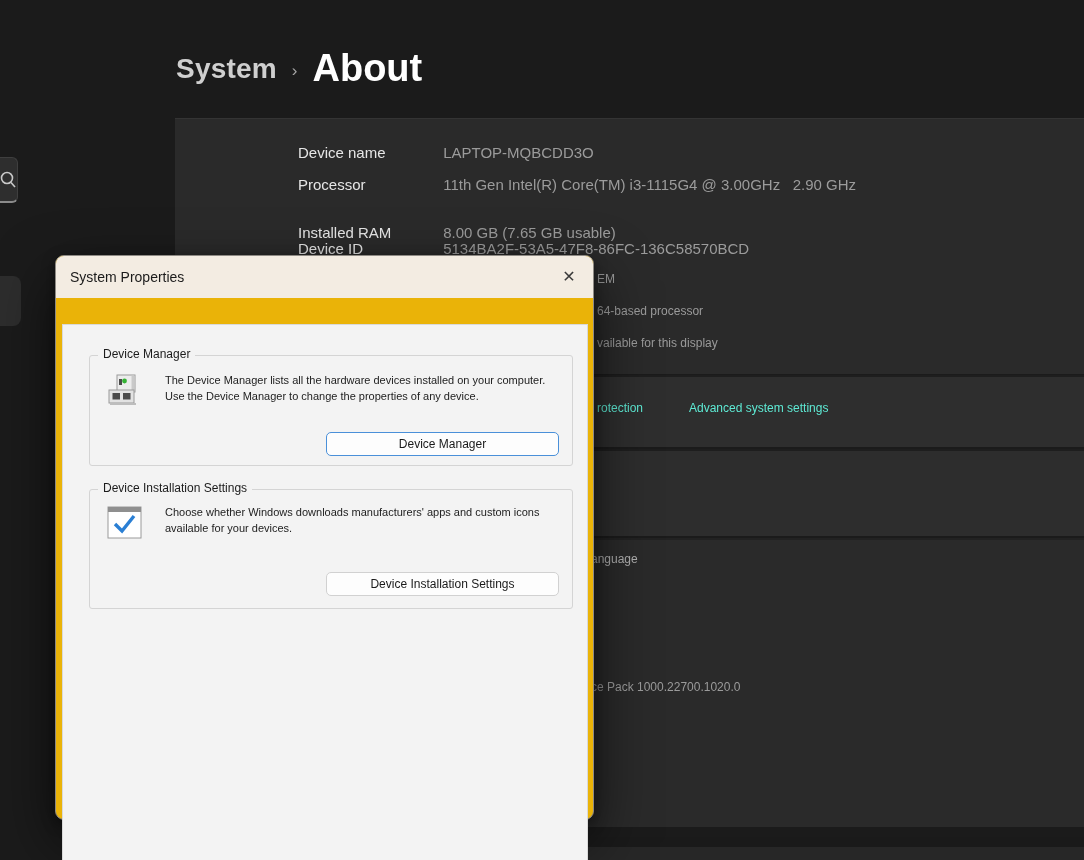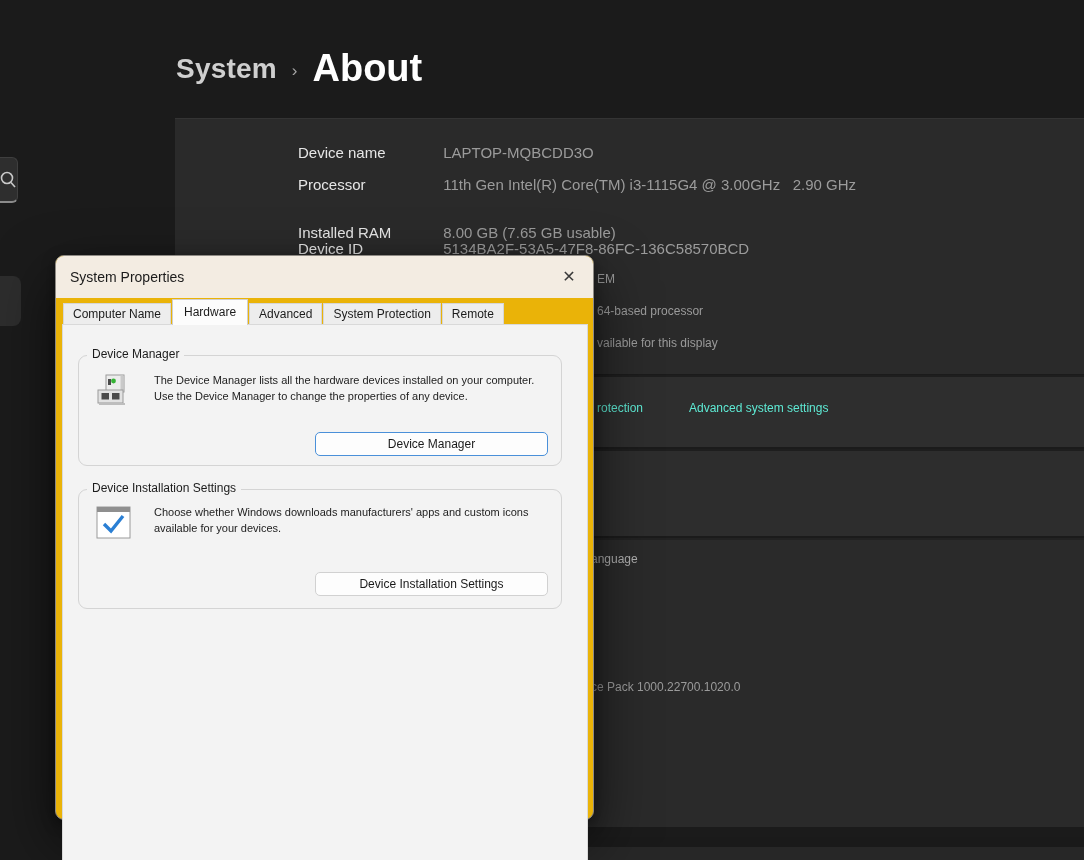--- a/index.html
+++ b/index.html
@@ -49,21 +49,21 @@
                line-height:34px; font-size:16px; color:#3a3a3a; cursor:default; }
 
   .tabstrip { position:absolute; left:7px; top:46px; height:23px; display:flex; align-items:flex-end; }
   .tab { height:22px; padding:0 9px; line-height:21px; background:#ededed;
          border:1px solid #d6d6d6; border-bottom:none; margin-right:1px; position:relative; }
   .tab.active { height:26px; line-height:24px; background:#fcfcfc; z-index:3; margin-top:-4px;
                 border:1px solid #cfcfcf; border-bottom:none; padding:0 11px; }
   .tabpane { position:absolute; left:6px; top:68px; width:526px; height:704px;
              background:#f3f3f3; border:1px solid #d9d9d9; z-index:2; }
 
-  .groupbox { position:absolute; left:15px; border:1px solid #d4d4d4; border-radius:9px; }
+  .groupbox { position:absolute; left:26px; border:1px solid #d4d4d4; border-radius:3px; }
   .gb-devmgr { top:30px;  width:484px; height:111px; }
   .gb-devins { top:164px; width:484px; height:120px; }
   .gb-label  { position:absolute; left:8px; top:-9px; background:#f3f3f3; padding:0 5px;
                font-size:12px; color:#1b1b1b; }
   .gb-text   { position:absolute; left:75px; top:16px; width:396px; font-size:11px;
                line-height:16px; color:#222; }
   .gb-icon   { position:absolute; left:16px; top:16px; width:40px; height:40px; }
 
   .btn { position:absolute; height:24px; background:#fdfdfd; border:1px solid #d1d1d1;
          border-radius:5px; font-size:12px; color:#1a1a1a; text-align:center; line-height:22px;
@@ -126,27 +126,20 @@
   </svg>
 </div>
 <div class="nav-pill-frag"></div>
 
 <div class="dialog">
   <div class="titlebar">
     <span class="dlg-title">System Properties</span>
     <span class="close-btn">✕</span>
   </div>
 
-  <div class="tabstrip">
-    <span class="tab">Computer Name</span>
-    <span class="tab active">Hardware</span>
-    <span class="tab">Advanced</span>
-    <span class="tab">System Protection</span>
-    <span class="tab">Remote</span>
-  </div>
 
   <div class="tabpane">
 
     <div class="groupbox gb-devmgr">
       <span class="gb-label">Device Manager</span>
       <svg class="gb-icon" viewBox="0 0 40 40">
         <rect x="11" y="3" width="18" height="17" fill="#ececec" stroke="#9a9a9a"></rect>
         <rect x="25.5" y="3.5" width="3" height="16" fill="#c9c9c9"></rect>
         <rect x="13" y="7" width="3" height="6" fill="#4a4a4a"></rect>
         <circle cx="18.5" cy="9" r="2.4" fill="#35b335"></circle>

